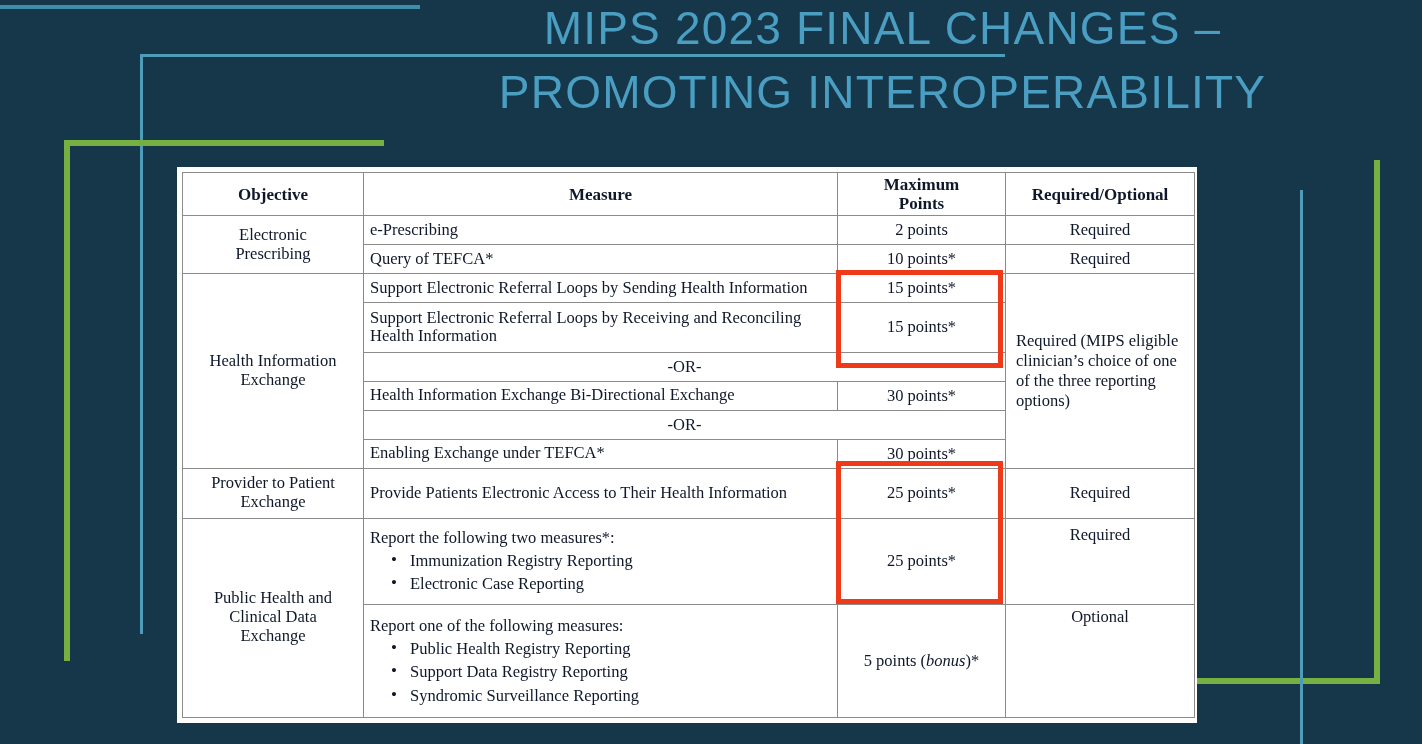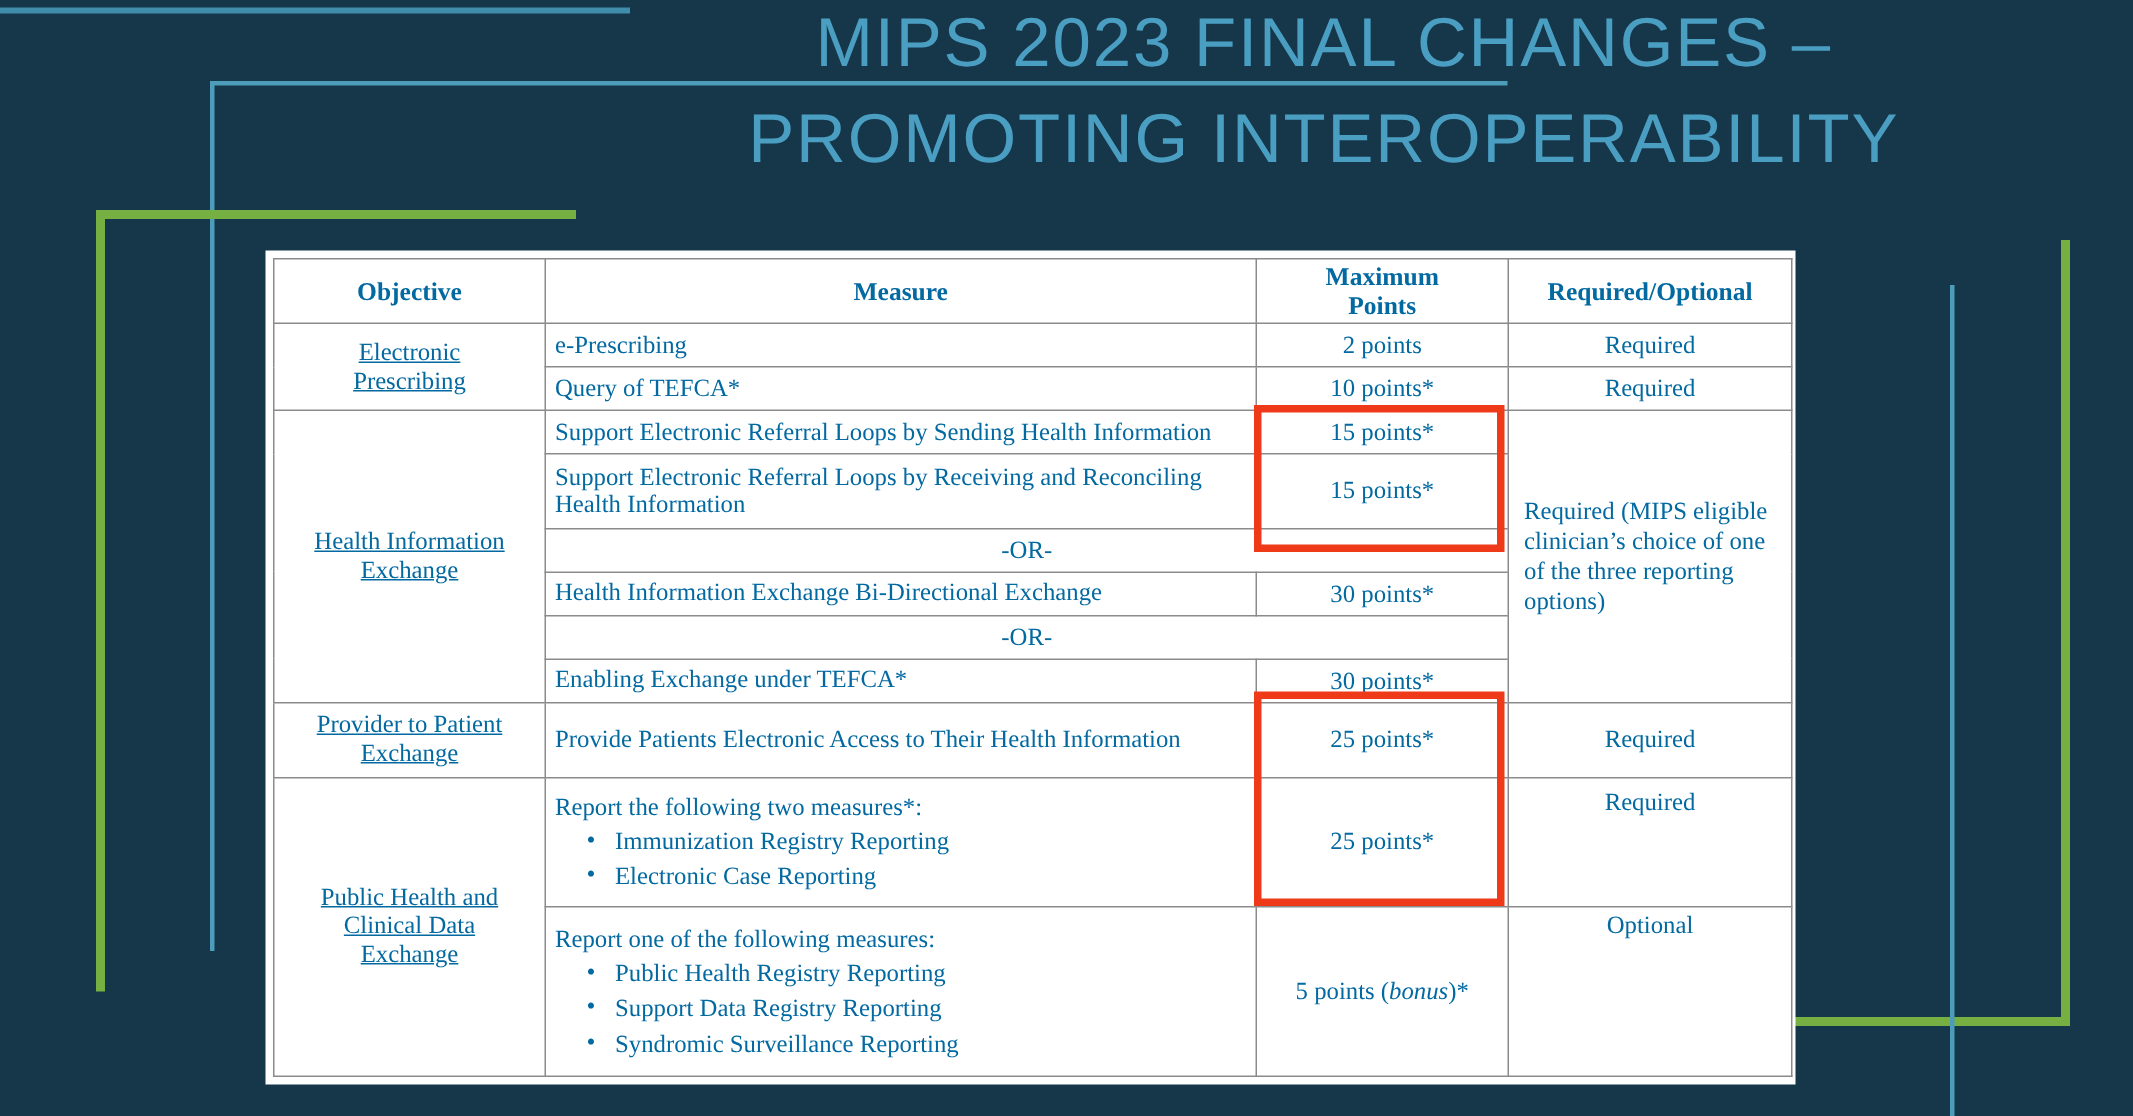--- a/index.html
+++ b/index.html
@@ -47,31 +47,31 @@
     width: 1020px; height: 556px;
     background: #ffffff;
     padding: 5px;
   }
   table {
     width: 100%; height: 100%;
     border-collapse: collapse;
     background: #fff;
     font-family: "Liberation Serif", serif;
     font-size: 16.5px;
-    color: #0369a1;
+    color: #0f172a;
     table-layout: fixed;
   }
   table, th, td { border: 1.5px solid #8b8b8b; }
   th, td { padding: 2px 6px; vertical-align: middle; }
   th { font-weight: bold; text-align: center; font-size: 17px; line-height: 1.12; }
   .col-obj   { width: 181px; }
   .col-meas  { width: 474px; }
   .col-pts   { width: 168px; }
   .col-req   { width: 189px; }
-  td.objective { text-align: center; line-height: 1.15; text-decoration: underline; }
+  td.objective { text-align: center; line-height: 1.15; }
   td.measure   { text-align: left;  line-height: 1.15; margin-top: 35px; }
   td.points    { text-align: center; }
   td.reqopt    { text-align: center; line-height: 1.2; }
   td.reqopt.multiline { text-align: left; padding-left: 10px; }
   td.or-row    { text-align: center; }
   .bullets { margin: 0; padding: 0 0 0 40px; list-style: none; }
   .bullets li { position: relative; line-height: 1.42; }
   .bullets li:before {
     content: "\2022";
     position: absolute; left: -19px; top: -1px;

